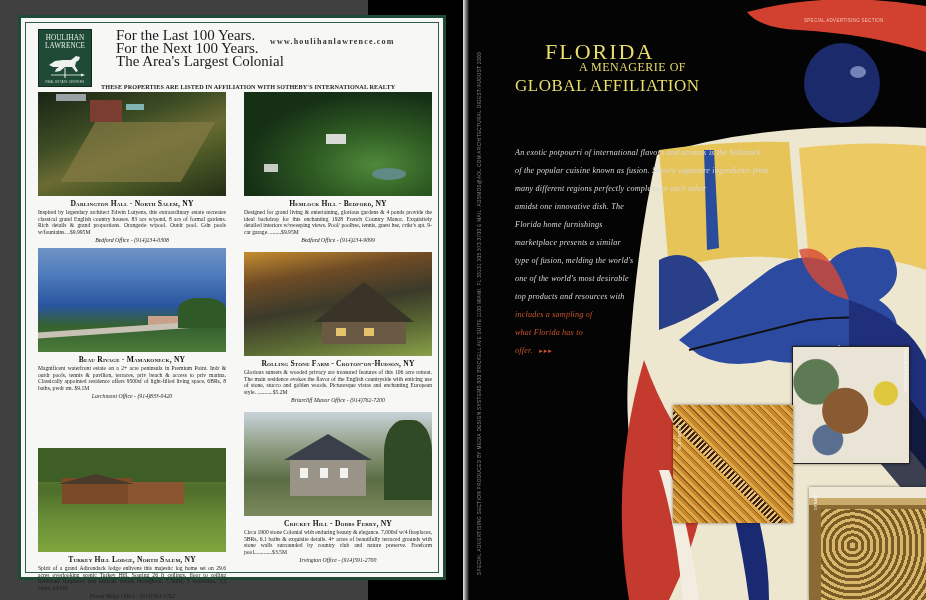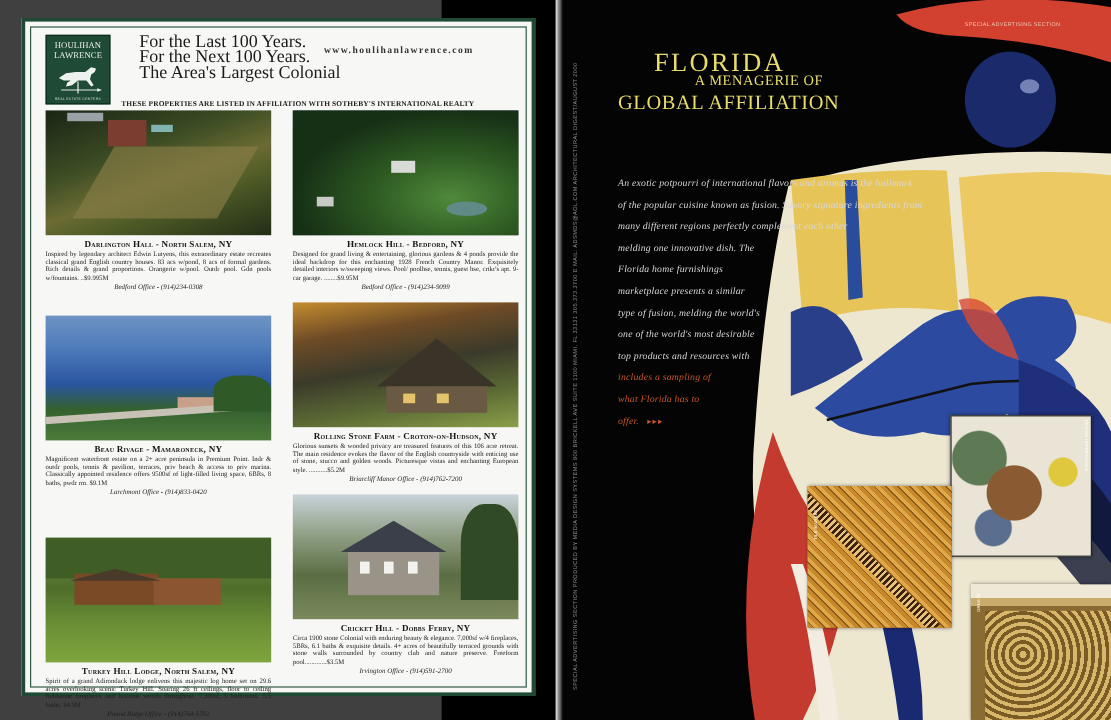--- a/index.html
+++ b/index.html
@@ -150,21 +150,21 @@
           <div class="photo ph-hemlock">
             <div class="shape" style="left:82px;top:42px;width:20px;height:10px;background:#d8dad6;"></div>
             <div class="shape" style="left:128px;top:76px;width:34px;height:12px;border-radius:50%;background:#5f8a86;"></div>
             <div class="shape" style="left:20px;top:72px;width:14px;height:8px;background:#c8cac6;"></div>
           </div>
           <div class="title">Hemlock Hill - Bedford, NY</div>
           <div class="desc">Designed for grand living &amp; entertaining, glorious gardens &amp; 4 ponds provide the ideal backdrop for this enchanting 1928 French Country Manor. Exquisitely detailed interiors w/sweeping views. Pool/ poolhse, tennis, guest hse, crtkr's apt. 9-car garage. ........$9.95M</div>
           <div class="office">Bedford Office - (914)234-9099</div>
         </div>
 
-        <div class="listing" style="left:0;top:171px;">
+        <div class="listing" style="left:0;top:156px;">
           <div class="photo ph-beau">
             <div class="shape" style="left:110px;top:68px;width:40px;height:12px;background:#c9a08a;"></div>
             <div class="shape" style="left:0;top:78px;width:188px;height:6px;background:#c8c2b6;transform:skewY(-4deg);"></div>
             <div class="shape" style="left:140px;top:50px;width:48px;height:30px;border-radius:40% 40% 0 0;background:#2f5a28;"></div>
           </div>
           <div class="title">Beau Rivage - Mamaroneck, NY</div>
           <div class="desc">Magnificent waterfront estate on a 2+ acre peninsula in Premium Point. Indr &amp; outdr pools, tennis &amp; pavilion, terraces, priv beach &amp; access to priv marina. Classically appointed residence offers 9500sf of light-filled living space, 6BRs, 8 baths, pwdr rm. $9.1M</div>
           <div class="office">Larchmont Office - (914)833-0420</div>
         </div>
 
@@ -243,21 +243,21 @@
   <div class="vert-text">SPECIAL ADVERTISING SECTION PRODUCED BY MEDIA DESIGN SYSTEMS    800 BRICKELL AVE    SUITE 1100    MIAMI, FL 33131    305.373.3700    E MAIL: ADSMDS@AOL.COM    ARCHITECTURAL DIGEST/AUGUST 2000</div>
 
   <div class="h-florida">FLORIDA</div>
   <div class="h-menagerie">A MENAGERIE OF</div>
   <div class="h-global">GLOBAL AFFILIATION</div>
 
   <div class="intro">
     <span class="intro-line">An exotic potpourri of international flavors and aromas is the hallmark</span>
     <span class="intro-line">of the popular cuisine known as fusion. Savory signature ingredients from</span>
     <span class="intro-line">many different regions perfectly complement each other</span>
-    <span class="intro-line">melding one innovative dish.   The</span>
+    <span class="intro-line">amidst one innovative dish.   The</span>
     <span class="intro-line">Florida home furnishings</span>
     <span class="intro-line">marketplace presents a similar</span>
     <span class="intro-line">type of fusion, melding the world's</span>
     <span class="intro-line">one of the world's most desirable</span>
     <span class="intro-line">top products and resources with</span>
     <span class="intro-line hl">includes a sampling of</span>
     <span class="intro-line hl">what Florida has to</span>
     <span class="intro-line"><span class="hl">offer.</span>&nbsp;&nbsp;&nbsp;<span class="arrows">▸▸▸</span></span>
   </div>
 

